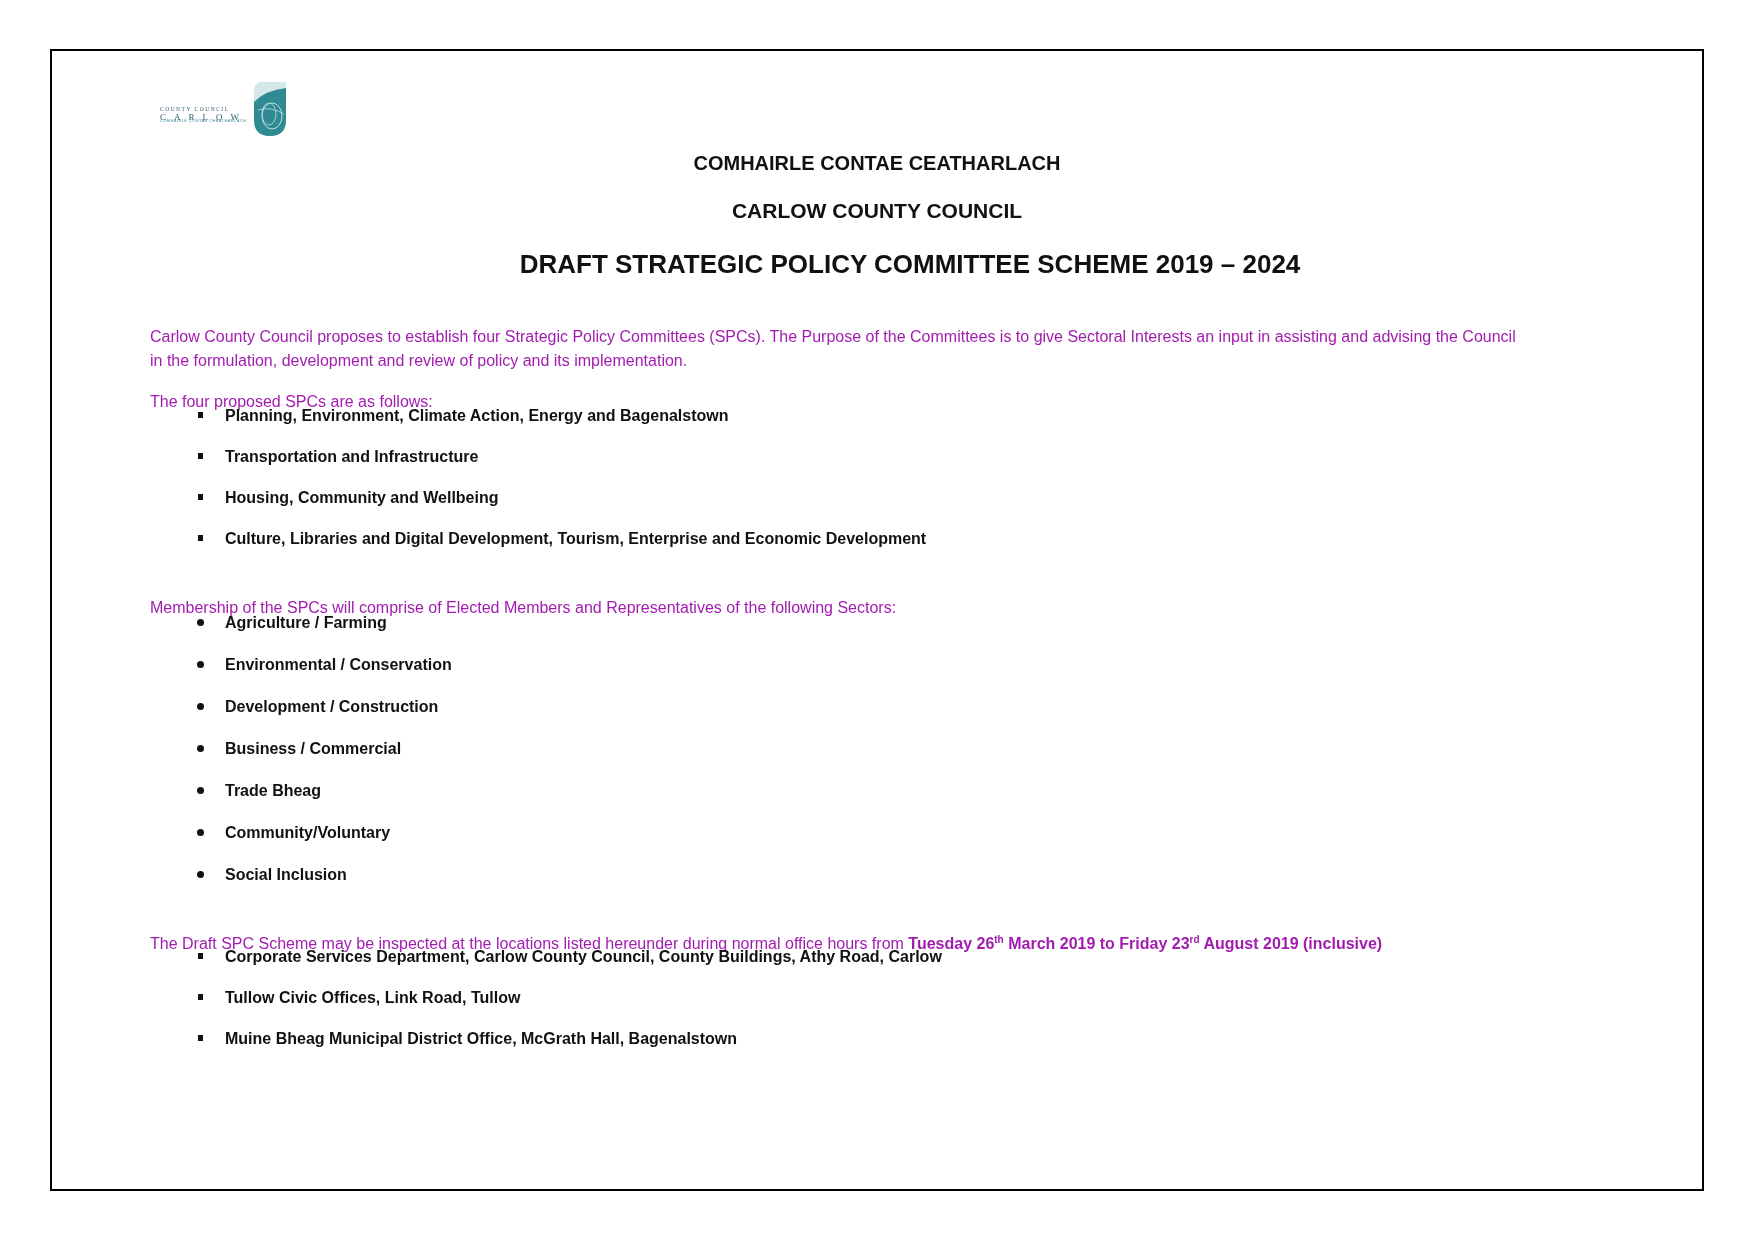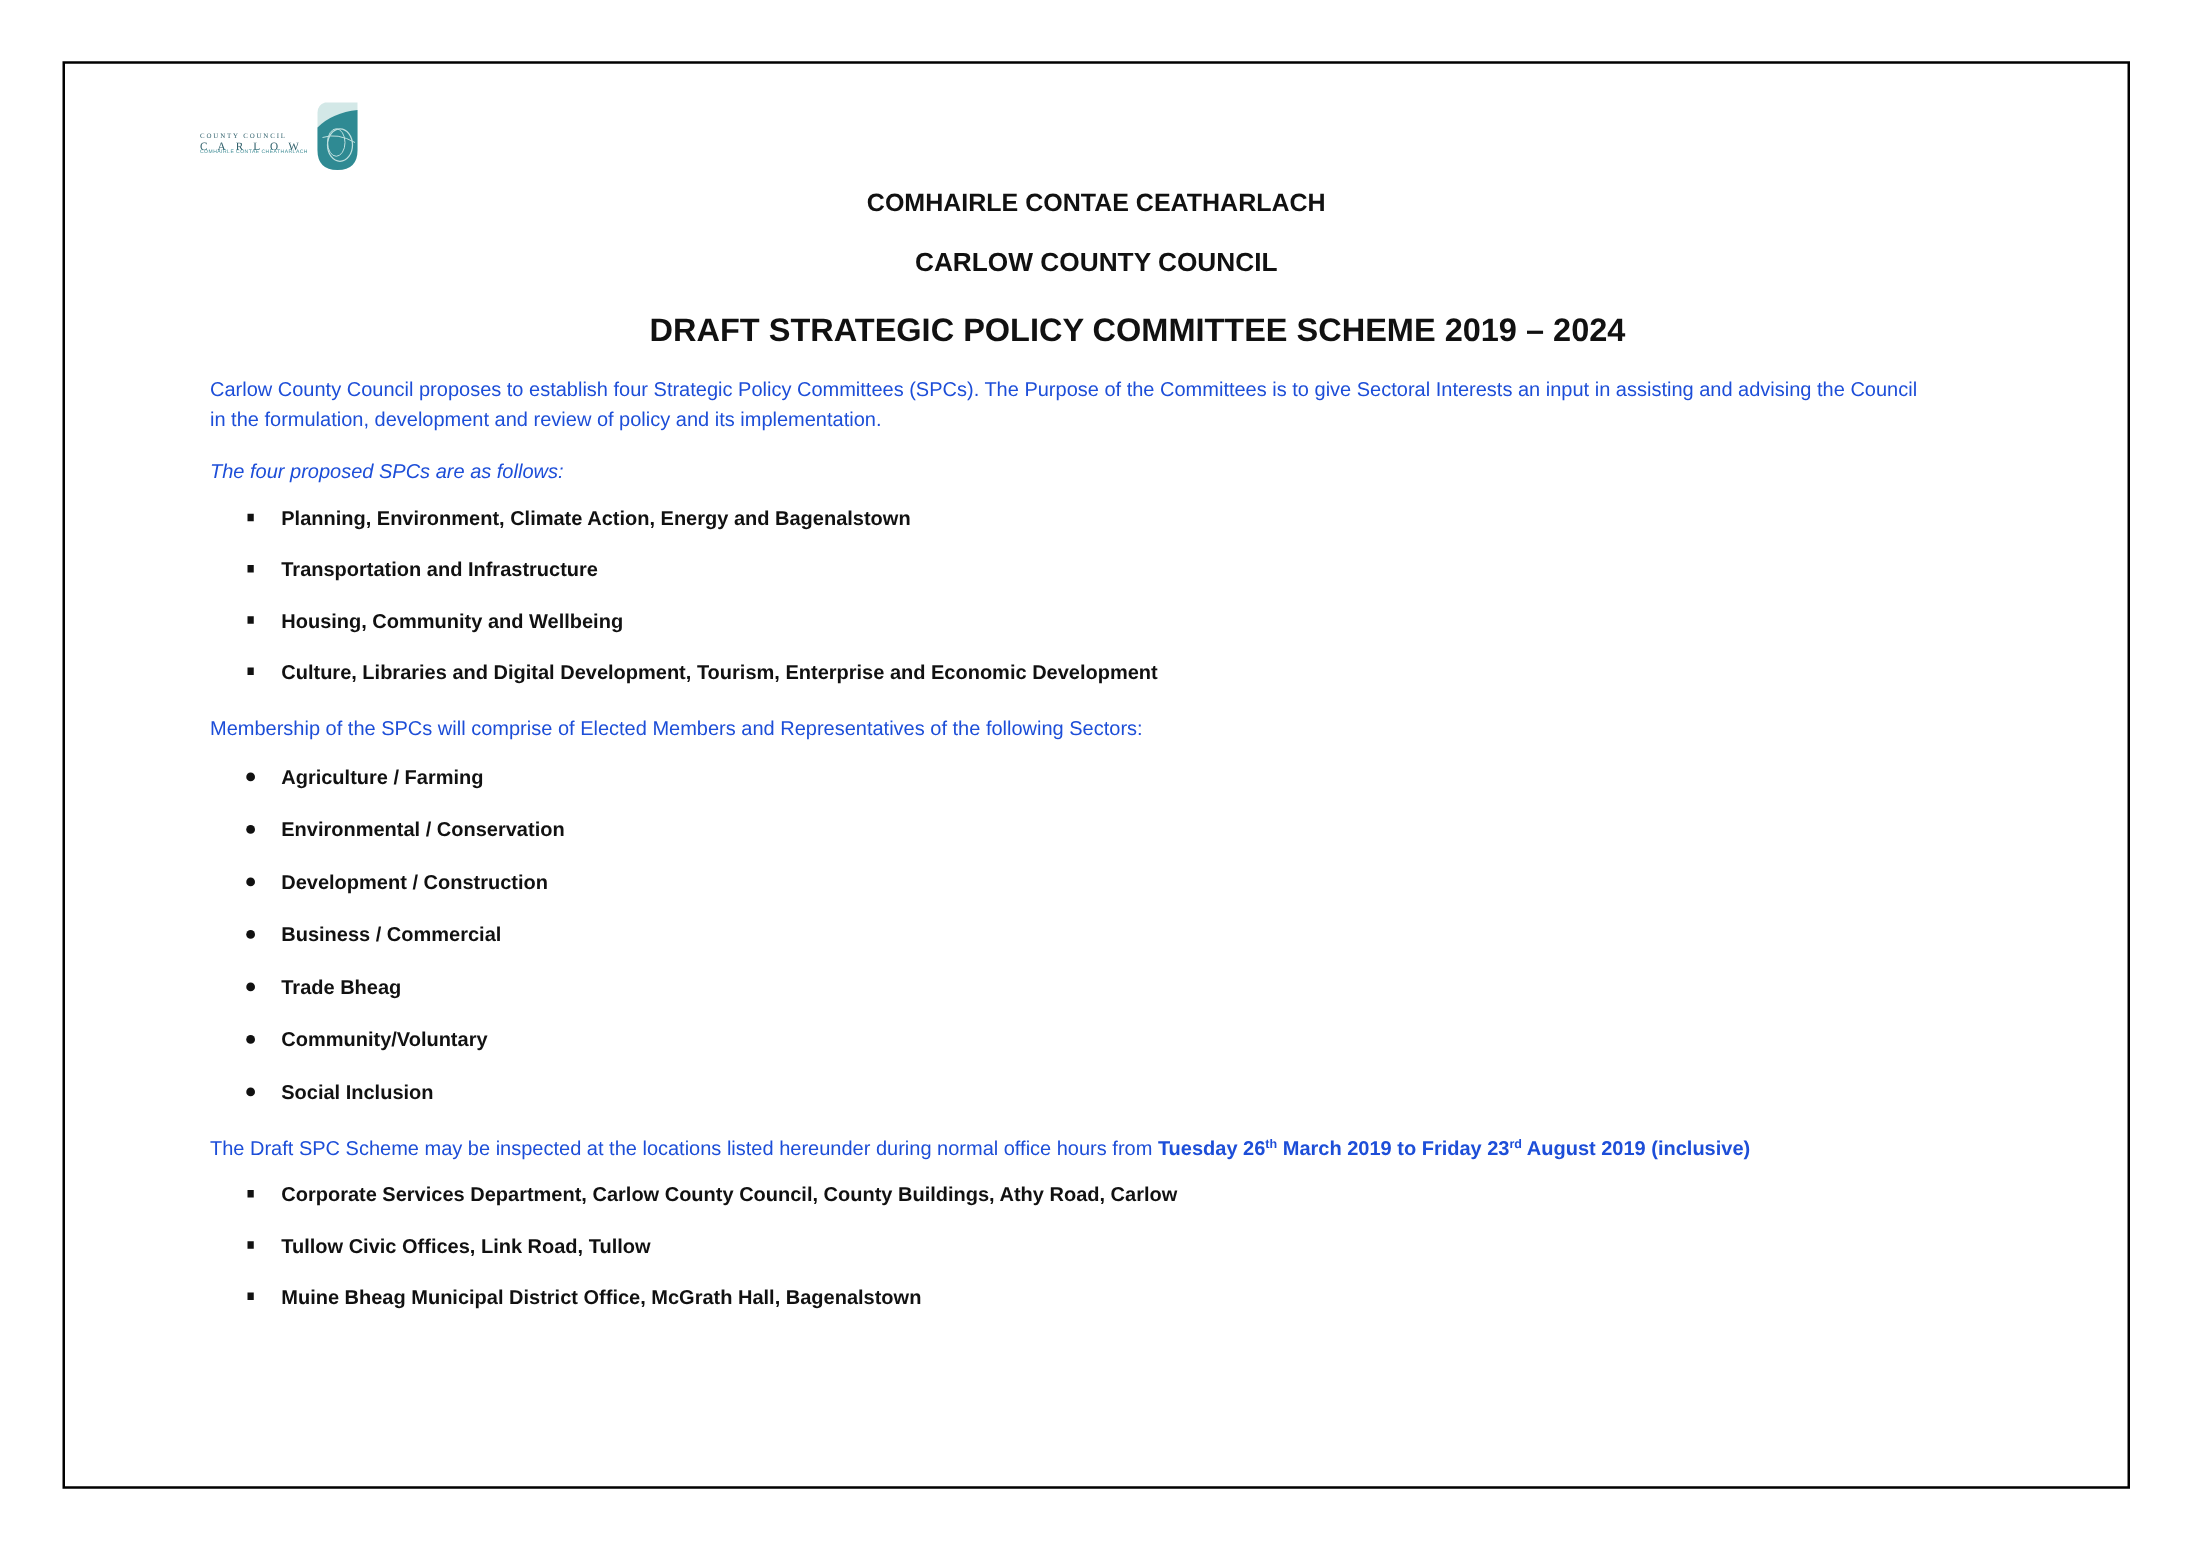--- a/index.html
+++ b/index.html
@@ -12,21 +12,21 @@
                       font-size: 9px; letter-spacing: 8px; color: #2f5f6a; margin-top: 20px; }
     .logo-text-sub { position: absolute; left: 10px; top: 26px; font-family: "Liberation Serif", serif;
                      font-size: 5.5px; letter-spacing: 1.5px; color: #2f5f6a; }
     .logo-text-irish { position: absolute; left: 10px; top: 38px; font-family: "Liberation Sans", sans-serif;
                        font-size: 4px; letter-spacing: 0.4px; color: #3f8c95; }
     .logo-emblem { position: absolute; left: 102px; top: 0; width: 36px; height: 58px; }
     .center-line { position: absolute; left: 50px; width: 1654px; text-align: center; font-weight: bold; color: #111; }
     .h1 { top: 152px; font-size: 20px; }
     .h2 { top: 199px; font-size: 21px; }
     .title { top: 249px; font-size: 26px; padding-left: 33px; }
-    .para { position: absolute; left: 168px; font-size: 16px; line-height: 24px; color: #1d4ed8; white-space: nowrap; }
+    .para { position: absolute; left: 150px; font-size: 16px; line-height: 24px; color: #a21caf; white-space: nowrap; margin-top: 24px; }
     .bl { position: absolute; left: 150px; font-size: 16px; font-weight: bold; color: #111; white-space: nowrap; }
     .bl .marker { position: absolute; left: 40px; top: 0; width: 20px; text-align: center; }
     .bl .sq { display: inline-block; width: 5px; height: 6px; background: #111; vertical-align: middle; margin-top: -3px; }
     .bl .dot { display: inline-block; width: 7px; height: 7px; border-radius: 50%; background: #111; vertical-align: middle; margin-top: -3px; }
     .bl .label { position: absolute; left: 75px; top: 0; }
     sup { font-size: 10px; line-height: 0; vertical-align: 6px; }
   </style>
 </head>
 <body>
 
@@ -45,21 +45,21 @@
   </svg>
 </div>
 
 <div class="center-line h1">COMHAIRLE CONTAE CEATHARLACH</div>
 <div class="center-line h2">CARLOW COUNTY COUNCIL</div>
 <div class="center-line title">DRAFT STRATEGIC POLICY COMMITTEE SCHEME 2019 – 2024</div>
 
 <div class="para" style="top:301px;">Carlow County Council proposes to establish four Strategic Policy Committees (SPCs). The Purpose of the Committees is to give Sectoral Interests an input in assisting and advising the Council</div>
 <div class="para" style="top:325px;">in the formulation, development and review of policy and its implementation.</div>
 
-<div class="para" style="top:366px;font-style:italic;">The four proposed SPCs are as follows:</div>
+<div class="para" style="top:366px;">The four proposed SPCs are as follows:</div>
 
 <div class="bl" style="top:407px;">
   <span class="marker"><span class="sq"></span></span>
   <span class="label">Planning, Environment, Climate Action, Energy and Bagenalstown</span>
 </div>
 <div class="bl" style="top:448px;">
   <span class="marker"><span class="sq"></span></span>
   <span class="label">Transportation and Infrastructure</span>
 </div>
 <div class="bl" style="top:489px;">

